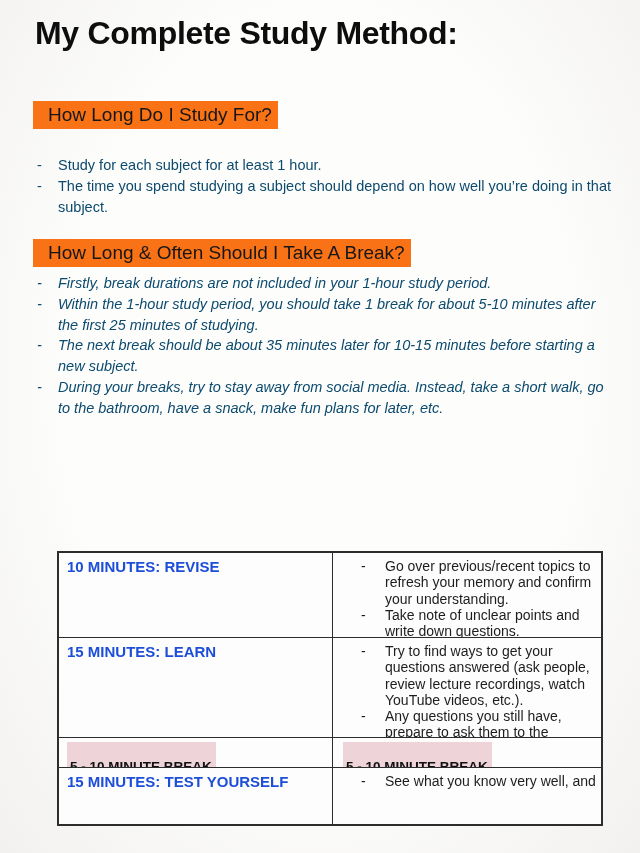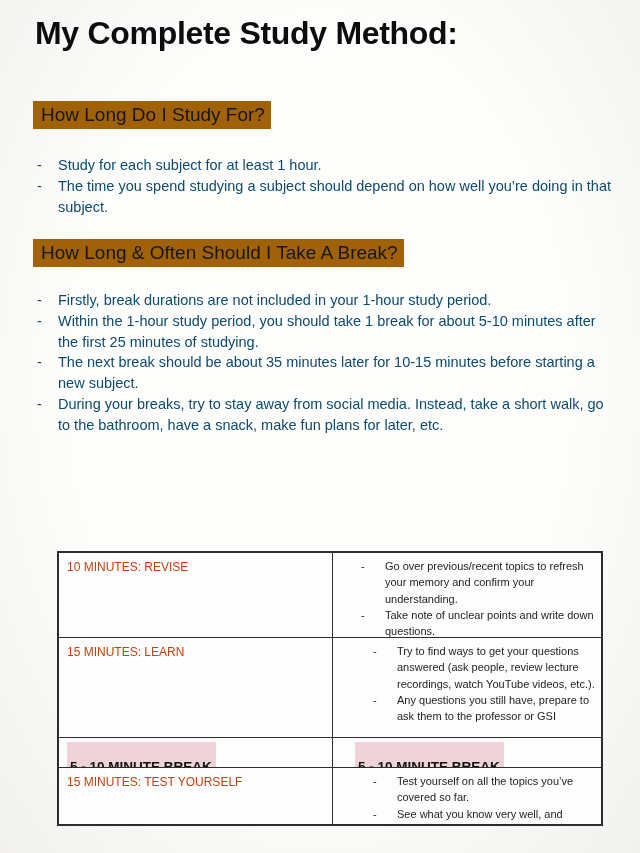--- a/index.html
+++ b/index.html
@@ -16,49 +16,49 @@
     position:absolute;left:35px;top:14px;margin:0;
     font-size:32px;line-height:38px;font-weight:700;color:#0d0d0d;
     letter-spacing:-0.3px;
   }
 
   .hl-heading{
     position:absolute;left:33px;margin:0;font-weight:400;
     font-size:19px;line-height:21px;color:#161616;
   }
   .hl-heading>span{
-    display:inline-block;background:#a16207;padding:3px 6px 4px 8px;
+    display:inline-block;background:#f97316;padding:3px 6px 4px 15px;
   }
   .hl-s1{top:101px;}
   .hl-s2{top:239px;}
   .hl-s3{top:476px;}
 
   ul.doc-list{
     position:absolute;left:37px;width:574px;margin:0;padding:0;list-style:none;
     font-size:14.5px;line-height:20.8px;color:#0c4a6e;
   }
   ul.doc-list li{position:relative;padding-left:21px;}
   ul.doc-list li::before{content:"-";position:absolute;left:0;top:0;}
   .list-s1{top:155px;}
-  .list-s2{top:290px;}
+  .list-s2{top:273px;font-style:italic;}
 
   .study-table{
     position:absolute;left:57px;top:551px;width:542px;
     border:2px solid #2d2d2d;background:#fdfdfd;
   }
   .trow{display:grid;grid-template-columns:274px 1fr;}
-  .trow + .trow{border-top:1.5px solid #2d2d2d;gap:12px;}
+  .trow + .trow{border-top:1.5px solid #2d2d2d;}
   .r1{height:84px;} .r2{height:99px;} .r3{height:29px;} .r4{height:56px;}
   .cell{overflow:hidden;}
   .cell-left{
     border-right:1.5px solid #2d2d2d;
-    padding:6px 8px 0 8px;font-weight:400;font-size:12px;line-height:16px;
-    color:#c2410c;
+    padding:6px 8px 0 8px;font-weight:700;font-size:15px;line-height:16px;
+    color:#1d4ed8;
   }
-  .cell-right{padding:5px 4px 0 0;font-size:11px;line-height:16.3px;color:#1d1d1d;}
+  .cell-right{padding:5px 4px 0 0;font-size:14px;line-height:16.3px;color:#1d1d1d;}
   .cell-right ul{margin:0;padding:0 0 0 52px;list-style:none;}
   .cell-right li{position:relative;}
   .cell-right li::before{content:"-";position:absolute;left:-24px;top:0;}
 
   .cell-break-left{border-right:1.5px solid #2d2d2d;padding:4px 0 0 8px;}
   .cell-break-right{padding:4px 0 0 10px;}
   .break-chip{
     display:inline-block;background:#eed3d8;color:#101010;
     font-weight:700;font-size:13.5px;line-height:15px;padding:17px 4px 2px 3px;
   }
@@ -119,20 +119,19 @@
       </div>
       <div class="cell cell-break-right">
         <span class="break-chip">5 - 10 MINUTE BREAK</span>
       </div>
     </div>
 
     <div class="trow r4">
       <div class="cell cell-left">15 MINUTES: TEST YOURSELF</div>
       <div class="cell cell-right">
         <ul>
-          <li>Test yourself on all the topics you’ve covered so far.</li>
           <li>See what you know very well, and</li>
         </ul>
       </div>
     </div>
 
   </div>
 </div>
 
 </body></html>

